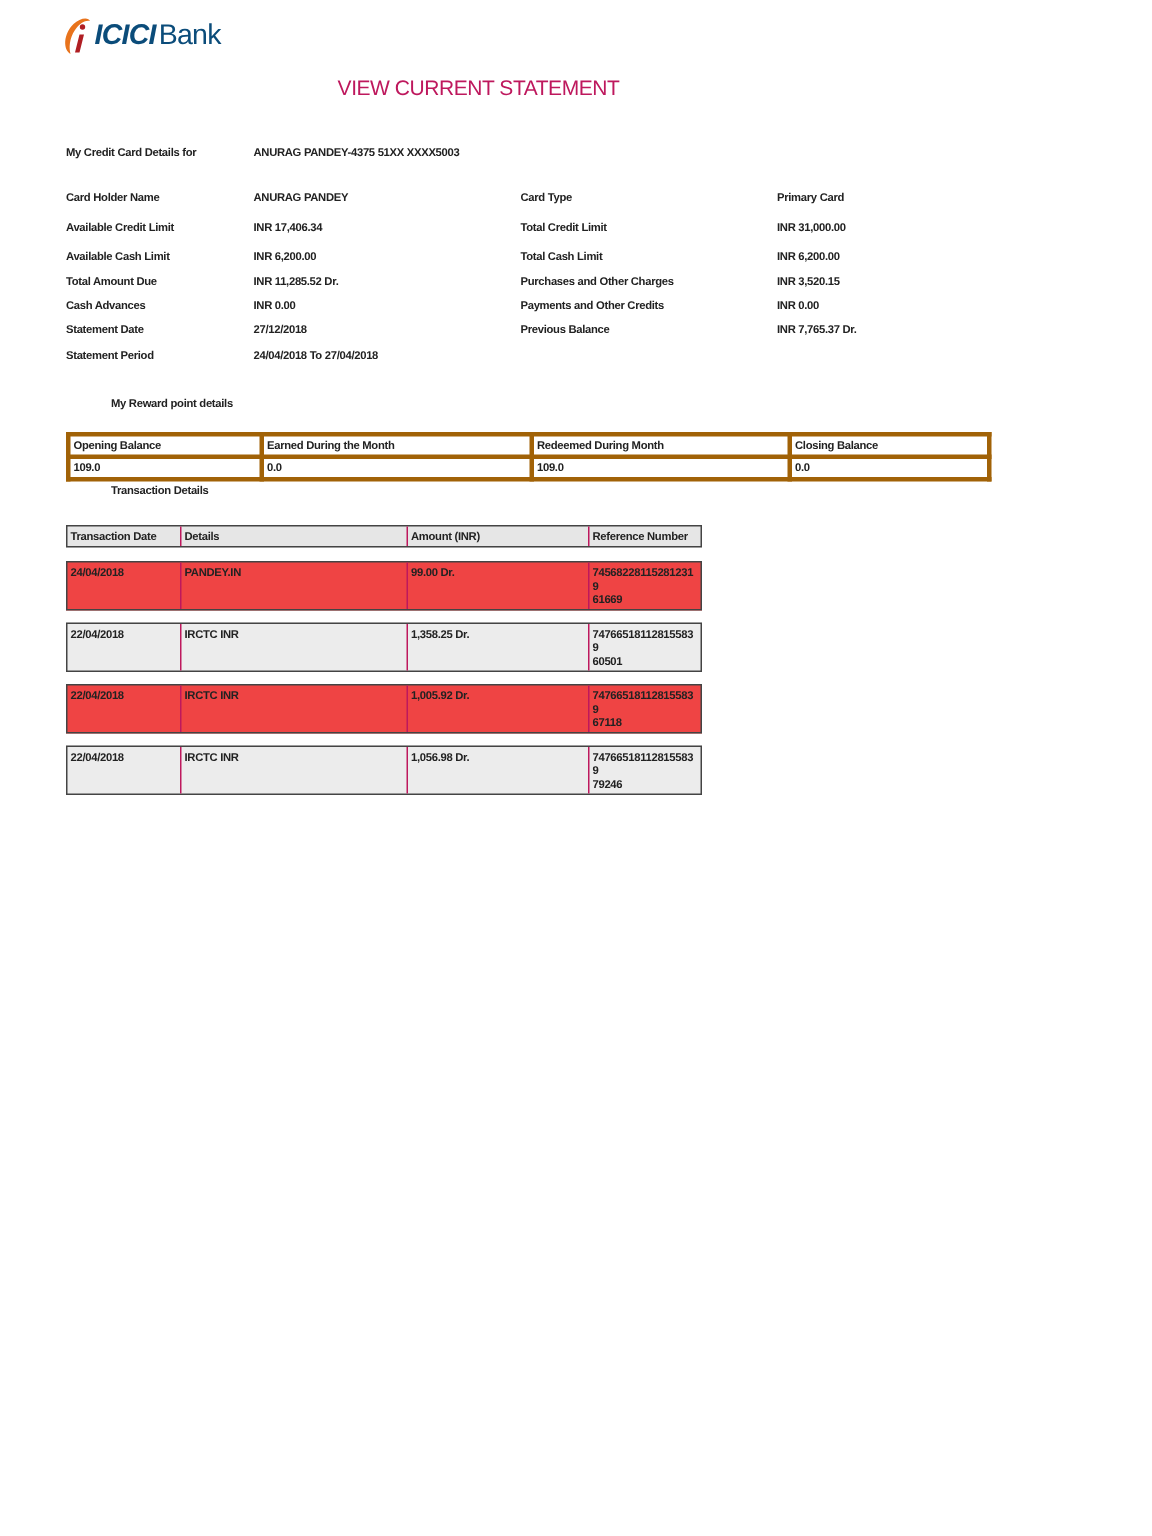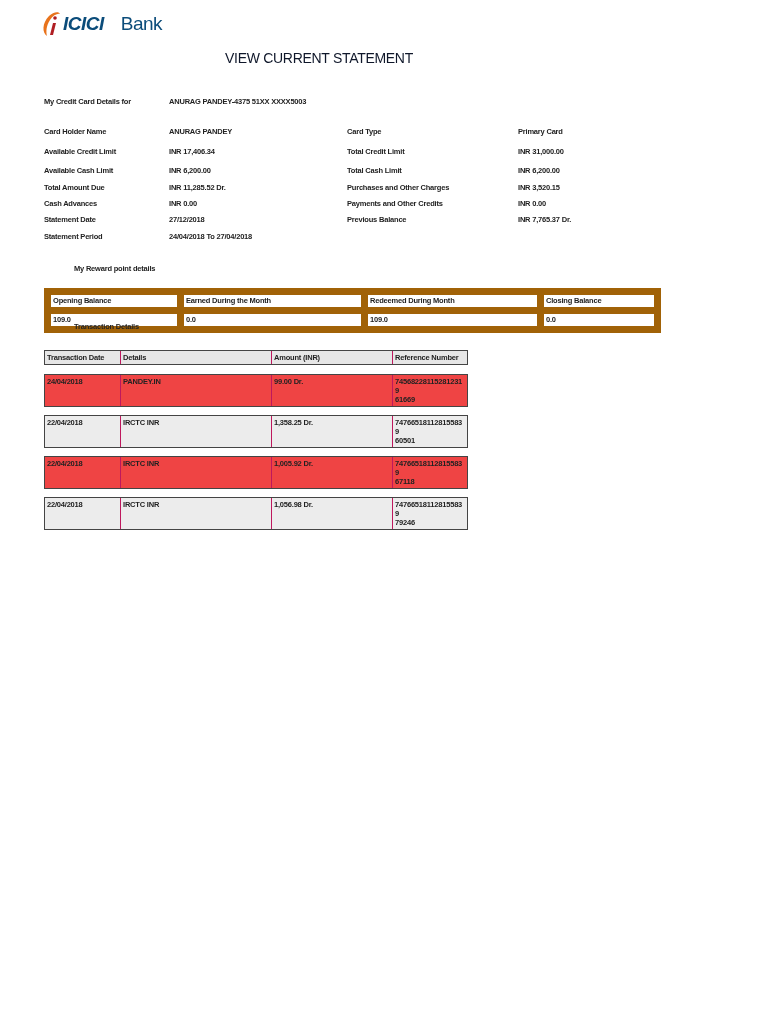--- a/index.html
+++ b/index.html
@@ -4,25 +4,25 @@
 <style>
   html, body { margin:0; padding:0; background:#ffffff; }
   body { width:768px; height:1024px; position:relative; overflow:hidden;
          font-family:"Liberation Sans", sans-serif; color:#111; }
   .logo { position:absolute; left:41px; top:11px; display:flex; align-items:center; }
   .logo-mark { width:20px; height:26px; position:relative; margin-right:2px; }
   .logo-text { font-family:"Liberation Sans", sans-serif; font-size:19px; color:#0b4c7a; letter-spacing:-0.5px; }
   .logo-text b { font-style:italic; font-weight:900; }
   .logo-text span { font-weight:normal; }
   .title { position:absolute; left:0; width:638px; text-align:center; top:50px;
-           font-size:14px; color:#0f172a; letter-spacing:-0.3px; }
+           font-size:14px; color:#be185d; letter-spacing:-0.3px; }
   .lbl, .val { position:absolute; font-size:7.5px; font-weight:bold; color:#222; white-space:nowrap; letter-spacing:-0.2px; }
   table { border-collapse:collapse; position:absolute; }
   td, th { font-size:7.5px; font-weight:bold; color:#222; text-align:left; vertical-align:top; padding:1px 2px; letter-spacing:-0.2px; }
-  .reward td { border:7px solid #a16207; height:10px;margin-left:44px; }
+  .reward td { border:3px solid #a16207; height:10px;margin-left:44px; }
   .txn { position:absolute; left:44px; width:424px; }
   .txn-row { display:grid; grid-template-columns:76px 151px 121px 76px; border:1px solid #444; margin-bottom:8px; }
   .txn-row > div { font-size:7.5px; font-weight:bold; color:#222; padding:2px 2px; border-right:1px solid #be185d; line-height:9px; letter-spacing:-0.2px; }
   .txn-row > div:last-child { border-right:none; }
   .txn-head { background:#e6e6e6; }
   .txn-row.alt { background:#ececec; }
   .txn-row.plain { background:#ef4444; }
   .section { position:absolute; font-size:7.5px; font-weight:bold; color:#222; letter-spacing:-0.2px;padding-left:30px; }
 </style>
 </head>
@@ -31,21 +31,21 @@
 <div class="logo">
   <div class="logo-mark">
     <svg width="20" height="26" viewBox="0 0 20 26">
       <path d="M6 25 C1 22 1 12 8 5 C12 1 18 0 19 3 C17 2 12 4 9 9 C5 15 5 21 6 25 Z" fill="#e8731c"></path>
       <path d="M9 24 L12 12 L15 12 L12 24 Z" fill="#b01e23"></path>
       <circle cx="14" cy="7" r="2.2" fill="#ffffff"></circle>
       <circle cx="14" cy="7" r="1.8" fill="#b01e23"></circle>
     </svg>
   </div>
   <div class="logo-text">
-    <b>ICICI</b><span style="margin-left:17px">Bank</span>
+    <b>ICICI</b><span style="margin-left:2px">Bank</span>
   </div>
 </div>
 
 <div class="title">VIEW CURRENT STATEMENT</div>
 
 <div class="lbl" style="left:44px;top:97px">My Credit Card Details for</div>
 <div class="val" style="left:169px;top:97px">ANURAG PANDEY-4375 51XX XXXX5003</div>
 
 <div class="lbl" style="left:44px;top:127px">Card Holder Name</div>
 <div class="val" style="left:169px;top:127px">ANURAG PANDEY</div>

